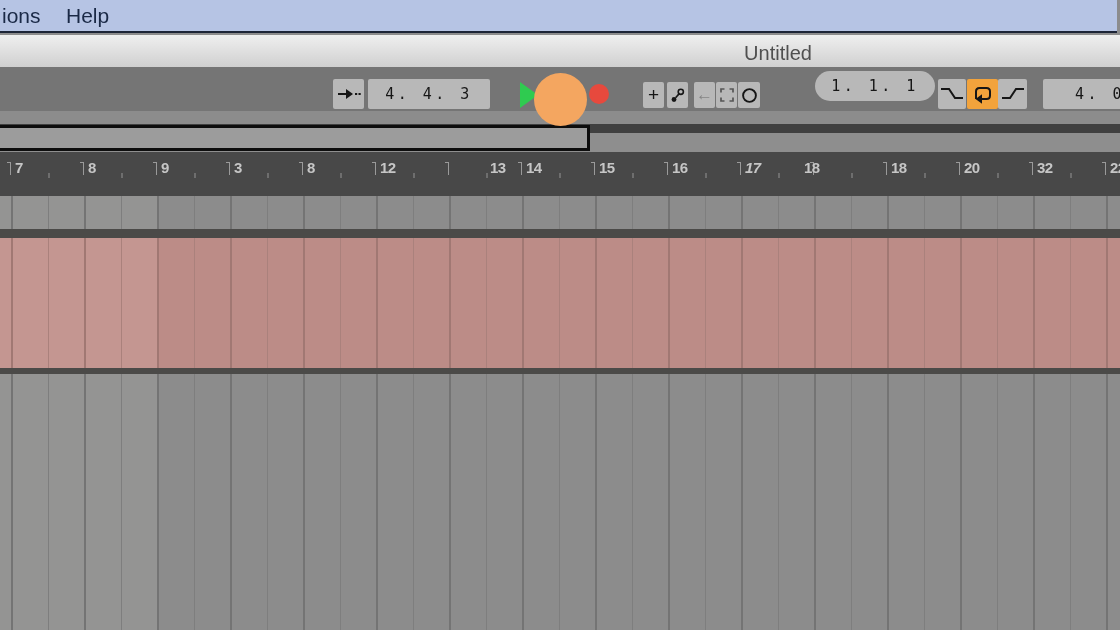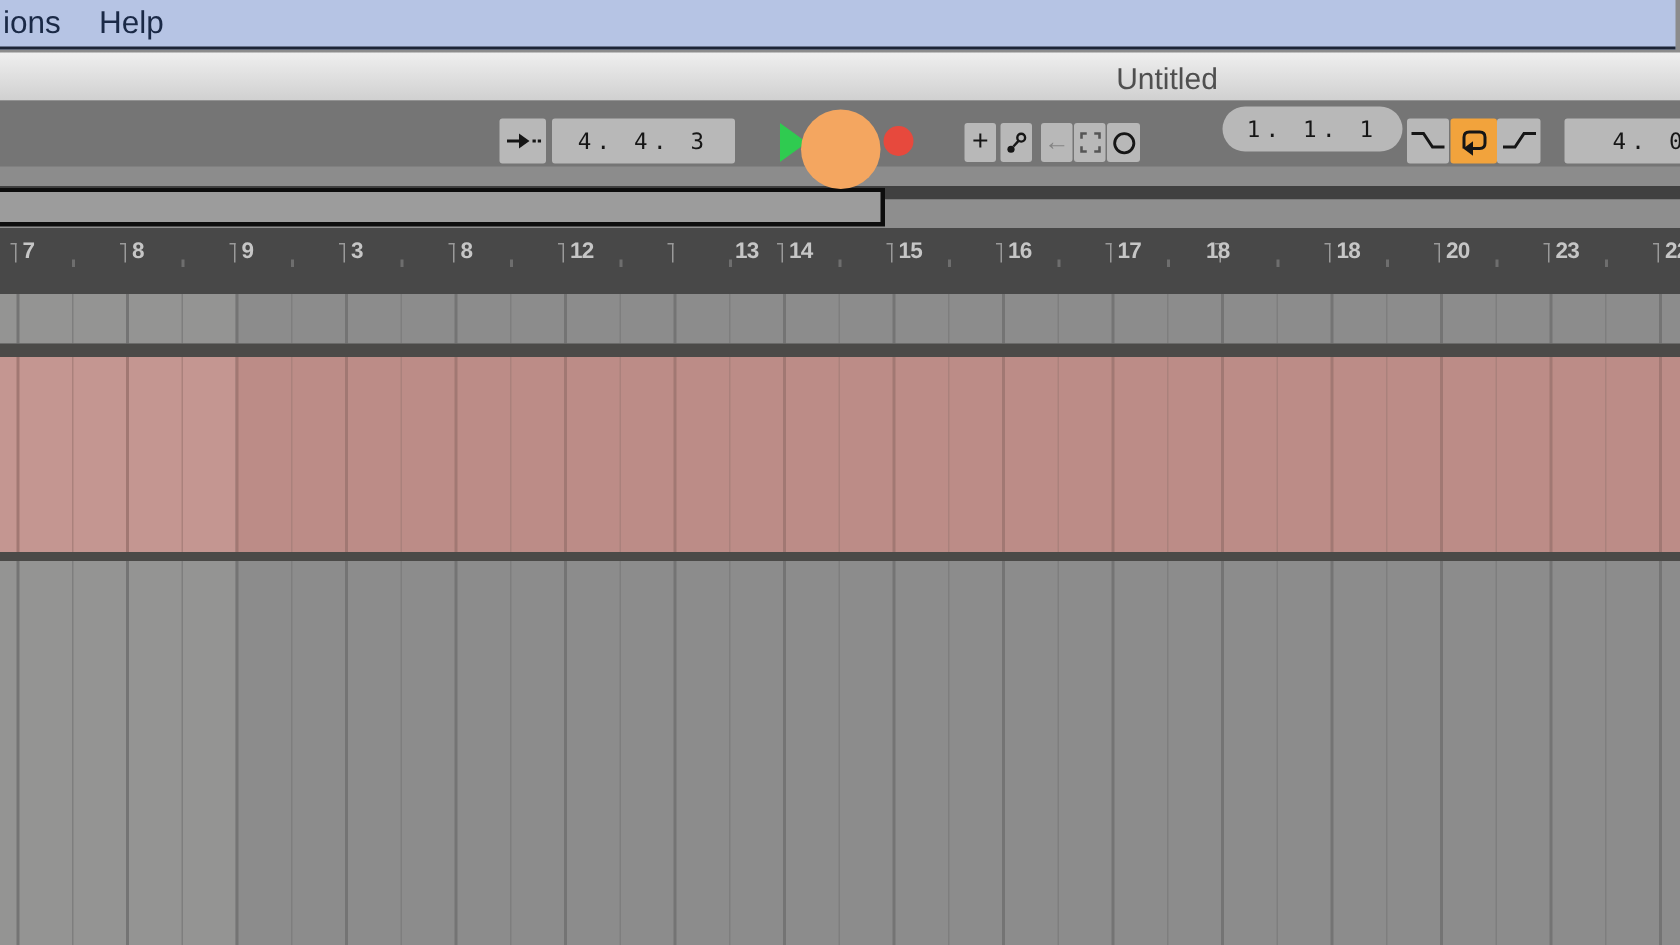--- a/index.html
+++ b/index.html
@@ -167,33 +167,33 @@
       <div class="bar-tick" style="left: 518px;"></div>
       <div class="bar-label" style="left: 526px;">14</div>
       <div class="half-tick" style="left: 559px;"></div>
       <div class="bar-tick" style="left: 591px;"></div>
       <div class="bar-label" style="left: 599px;">15</div>
       <div class="half-tick" style="left: 632px;"></div>
       <div class="bar-tick" style="left: 664px;"></div>
       <div class="bar-label" style="left: 672px;">16</div>
       <div class="half-tick" style="left: 705px;"></div>
       <div class="bar-tick" style="left: 737px;"></div>
-      <div class="bar-label" style="left: 745px;">17</div>
+      <div class="bar-label" style="left: 745px; font-style: italic;">17</div>
       <div class="half-tick" style="left: 778px;"></div>
       <div class="bar-tick" style="left: 810px;"></div>
       <div class="bar-label" style="left: 804px;">18</div>
       <div class="half-tick" style="left: 851px;"></div>
       <div class="bar-tick" style="left: 883px;"></div>
       <div class="bar-label" style="left: 891px;">18</div>
       <div class="half-tick" style="left: 924px;"></div>
       <div class="bar-tick" style="left: 956px;"></div>
       <div class="bar-label" style="left: 964px;">20</div>
       <div class="half-tick" style="left: 997px;"></div>
       <div class="bar-tick" style="left: 1029px;"></div>
-      <div class="bar-label" style="left: 1037px;">23</div>
+      <div class="bar-label" style="left: 1037px;">32</div>
       <div class="half-tick" style="left: 1070px;"></div>
       <div class="bar-tick" style="left: 1102px;"></div>
       <div class="bar-label" style="left: 1110px;">22</div>
     </div>
 
   <div class="lane lane-a" id="laneA">
       <div class="seg" style="left: 0px; width: 157px; background: rgb(148, 148, 147);"></div>
       <div class="seg" style="left: 157px; width: 963px; background: rgb(140, 140, 140);"></div>
       <div class="gline" style="left: 11px; width: 2px; background: rgb(116, 116, 116);"></div>
       <div class="gline" style="left: 48px; width: 1px; background: rgb(126, 126, 126);"></div>

